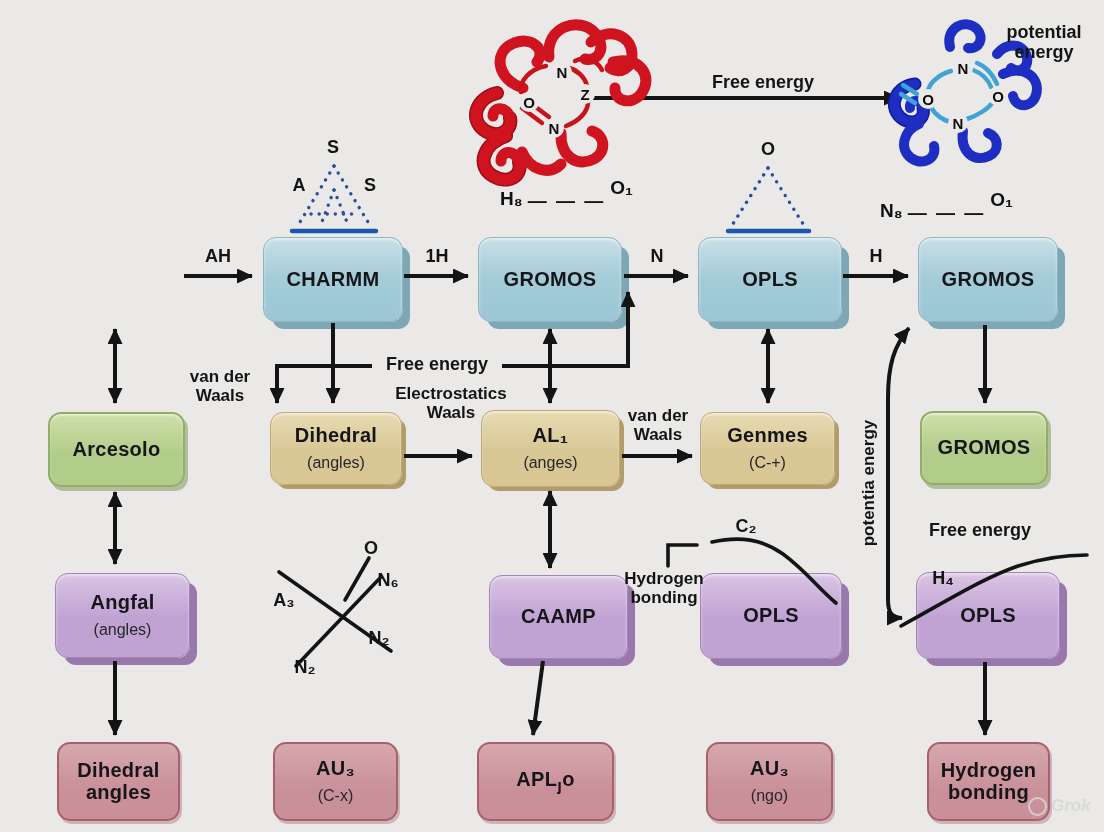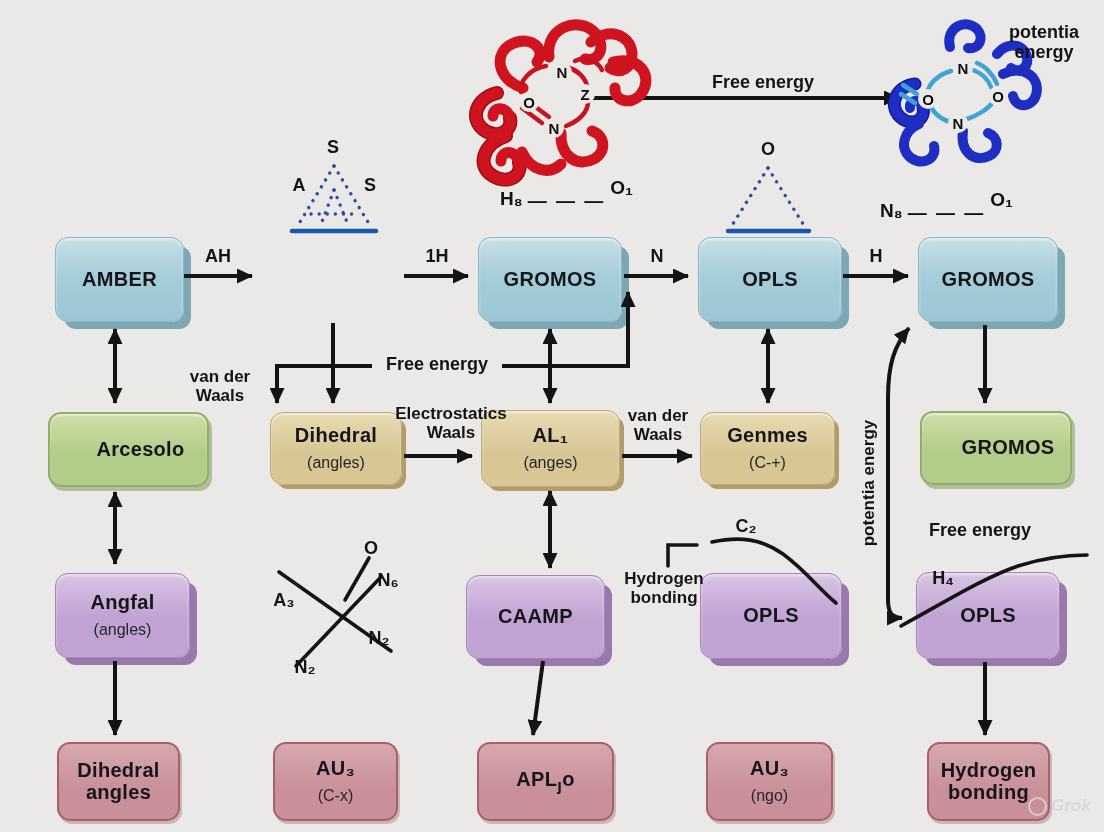--- a/index.html
+++ b/index.html
@@ -15,21 +15,21 @@
     text-align:center;
   }
   .box .box-label{font-weight:700;font-size:20px;color:#15151a;letter-spacing:.3px;line-height:1.08;}
   .box .box-sub{font-weight:400;font-size:16px;color:#26262b;line-height:1.1;margin-top:7px;}
   .blue{
     background:linear-gradient(180deg,#c7dfe6 0%,#a4ccd9 48%,#9cc6d4 100%);
     border:1px solid #8db4c2; box-shadow:8px 8px 0 -1px #7ea7b6, inset 0 2px 3px rgba(255,255,255,.55);
   }
   .green{
     background:linear-gradient(180deg,#cfdfa9 0%,#b2cc8a 55%);
-    border:2px solid #8fae67; box-shadow:3px 4px 0 rgba(132,153,96,.55), inset 0 2px 2px rgba(255,255,255,.5);padding-left:24px;
+    border:2px solid #8fae67; box-shadow:3px 4px 0 rgba(132,153,96,.55), inset 0 2px 2px rgba(255,255,255,.5);
   }
   .tan{
     background:linear-gradient(180deg,#e7dbb3 0%,#d8c795 55%);
     border:1px solid #bda878; box-shadow:5px 5px 0 -1px #b29d69, inset 0 2px 2px rgba(255,255,255,.5);
   }
   .purple{
     background:linear-gradient(180deg,#d9c4e4 0%,#c1a3d3 52%);
     border:1px solid #a285b5; box-shadow:8px 8px 0 -1px #9978ae, inset 0 2px 3px rgba(255,255,255,.5);
   }
   .pink{
@@ -54,22 +54,22 @@
   }
   .watermark{position:absolute;z-index:5;display:flex;align-items:center;gap:4px;
     color:rgba(215,215,213,.9);font-weight:700;font-size:17px;font-style:italic;}
   .watermark .wm-dot{width:15px;height:15px;border-radius:50%;border:2px solid rgba(215,215,213,.85);}
 </style>
 </head>
 <body>
 
 <div class="canvas">
 
-  <div class="box blue" style="left:55px;top:237px;width:127px;height:83px">
-    <div class="box-label">AMBER</div>
+  <div class="box blue" style="left:263px;top:237px;width:138px;height:83px">
+    <div class="box-label">CHARMM</div>
   </div>
   <div class="box blue" style="left:478px;top:237px;width:142px;height:83px">
     <div class="box-label">GROMOS</div>
   </div>
   <div class="box blue" style="left:698px;top:237px;width:142px;height:83px">
     <div class="box-label">OPLS</div>
   </div>
   <div class="box blue" style="left:918px;top:237px;width:138px;height:83px">
     <div class="box-label">GROMOS</div>
   </div>
@@ -90,21 +90,21 @@
     <div class="box-sub">(anges)</div>
   </div>
   <div class="box green" style="left:920px;top:411px;width:124px;height:70px">
     <div class="box-label">GROMOS</div>
   </div>
 
   <div class="box purple" style="left:55px;top:573px;width:133px;height:83px">
     <div class="box-label">Angfal</div>
     <div class="box-sub">(angles)</div>
   </div>
-  <div class="box purple" style="left:466px;top:575px;width:137px;height:82px">
+  <div class="box purple" style="left:489px;top:575px;width:137px;height:82px">
     <div class="box-label">CAAMP</div>
   </div>
   <div class="box purple" style="left:700px;top:573px;width:140px;height:84px">
     <div class="box-label">OPLS</div>
   </div>
   <div class="box purple" style="left:916px;top:572px;width:142px;height:85px">
     <div class="box-label">OPLS</div>
   </div>
 
   <div class="box pink" style="left:57px;top:742px;width:119px;height:75px">
@@ -260,34 +260,34 @@
   <div class="lbl md" style="left:763px;top:83px">Free energy</div>
   <div class="lbl md" style="left:437px;top:365px">Free energy</div>
   <div class="lbl md" style="left:980px;top:531px">Free energy</div>
   <div class="lbl md" style="left:943px;top:579px">H₄</div>
   <div class="lbl md" style="left:746px;top:527px">C₂</div>
 
   <div class="lbl sm" style="left:220px;top:387px">
     <div>van der</div>
     <div>Waals</div>
   </div>
-  <div class="lbl sm" style="left:451px;top:424px">
+  <div class="lbl sm" style="left:451px;top:404px">
     <div>Electrostatics</div>
     <div>Waals</div>
   </div>
   <div class="lbl sm" style="left:658px;top:426px">
     <div>van der</div>
     <div>Waals</div>
   </div>
   <div class="lbl sm" style="left:664px;top:589px">
     <div>Hydrogen</div>
     <div>bonding</div>
   </div>
   <div class="lbl md" style="left:1044px;top:43px">
-    <div>potentia</div>
+    <div>potential</div>
     <div>energy</div>
   </div>
   <div class="vert-lbl" style="left:869px;top:483px">potentia energy</div>
 
   <div class="lbl md" style="left:333px;top:148px">S</div>
   <div class="lbl md" style="left:299px;top:186px">A</div>
   <div class="lbl md" style="left:370px;top:186px">S</div>
   <div class="lbl md" style="left:768px;top:150px">O</div>
 
   <div class="hbond" style="left:500px;top:188px">

